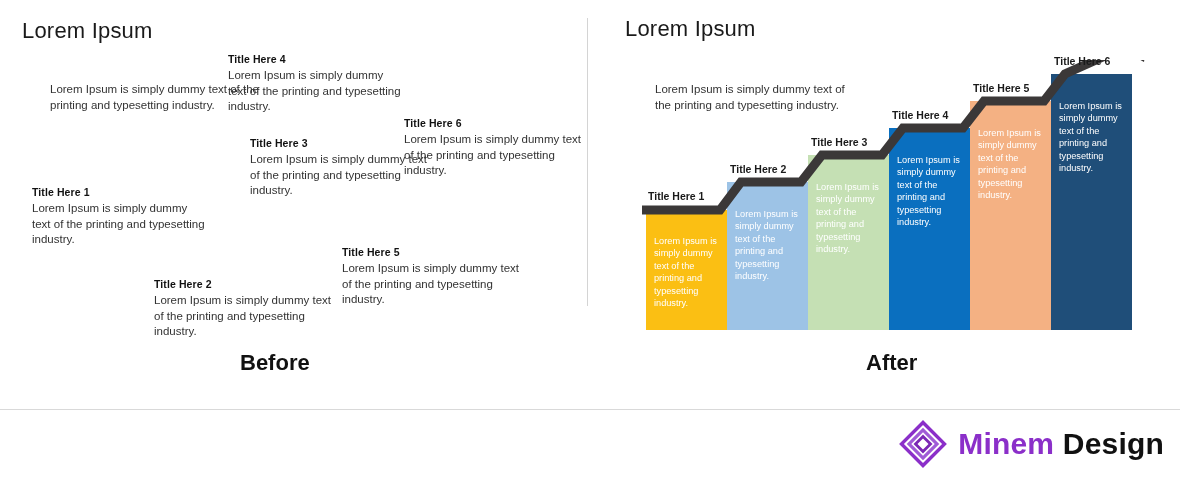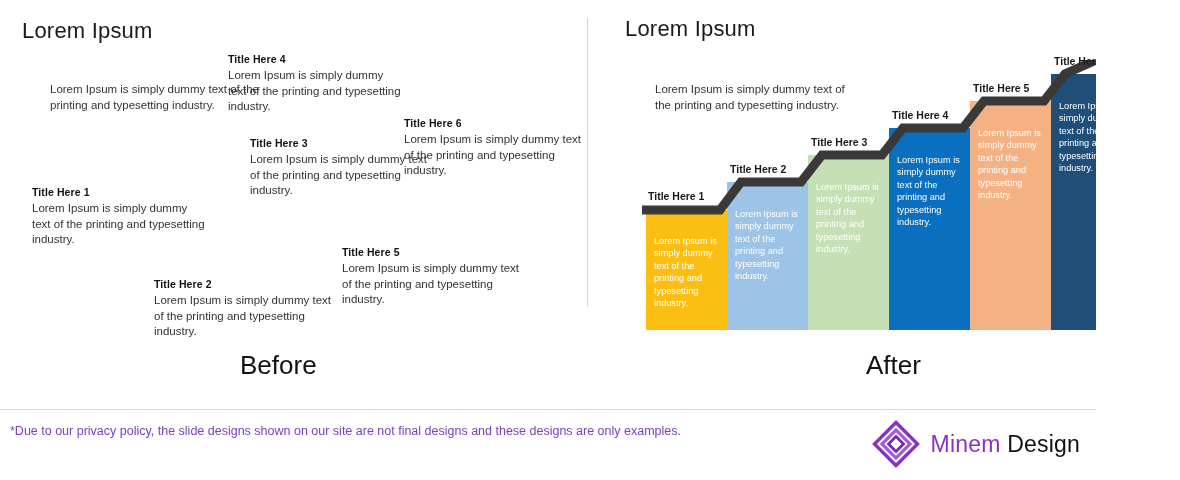--- a/index.html
+++ b/index.html
@@ -6,21 +6,21 @@
     margin: 0;
     padding: 0;
     background: #ffffff;
   }
   body {
     font-family: "Liberation Sans", sans-serif;
     -webkit-font-smoothing: antialiased;
   }
   #slide {
     position: relative;
-    width: 1096px;
+    width: 1180px;
     height: 480px;
     background: #ffffff;
     overflow: hidden;
   }
 
   
   .panel-title {
     position: absolute;
     font-size: 22px;
     font-weight: 400;
@@ -97,22 +97,22 @@
     position: absolute;
     font-size: 10.5px;
     font-weight: bold;
     color: #1a1a1a;
     white-space: nowrap;
   }
 
   
   .caption {
     position: absolute;
-    font-size: 26px;
-    font-weight: normal;
+    font-size: 22px;
+    font-weight: bold;
     color: #111111;
     white-space: nowrap;
   }
   #caption-before { left: 240px; top: 350px; }
   #caption-after  { left: 866px; top: 350px; text-align: right; }
 
   
   #footer-rule {
     position: absolute;
     left: 0;
@@ -131,22 +131,22 @@
   }
   #brand {
     position: absolute;
     right: 16px;
     top: 418px;
     display: flex;
     align-items: center;
     gap: 9px;
   }
   #brand-text {
-    font-size: 23px;
-    font-weight: normal;
+    font-size: 30px;
+    font-weight: bold;
     letter-spacing: .2px;
     white-space: nowrap;
   }
   #brand-text .w1 { color: #8b2fc9; }
   #brand-text .w2 { color: #111111; }
 </style>
 </head>
 <body>
 
 <div id="slide">
@@ -221,21 +221,20 @@
     <div class="bar-label" style="left:115px; top:148px;">Lorem Ipsum is simply dummy text of the printing and typesetting industry.</div>
     <div class="bar-label" style="left:196px; top:121px;">Lorem Ipsum is simply dummy text of the printing and typesetting industry.</div>
     <div class="bar-label" style="left:277px; top:94px;">Lorem Ipsum is simply dummy text of the printing and typesetting industry.</div>
     <div class="bar-label" style="left:358px; top:67px;">Lorem Ipsum is simply dummy text of the printing and typesetting industry.</div>
     <div class="bar-label" style="left:439px; top:40px;">Lorem Ipsum is simply dummy text of the printing and typesetting industry.</div>
   </div>
 
   <div class="caption" id="caption-after">After</div>
 
   <div id="footer-rule"></div>
-  <div id="footer-note">*Due to our privacy policy, the slide designs shown on our site are not final designs and these designs are only examples.</div>
 
   <div id="brand">
     <svg width="52" height="52" viewBox="0 0 52 52">
       <g fill="none" stroke="#8B2FC9">
         <rect x="26" y="4.5" width="30.4" height="30.4" transform="rotate(45 26 4.5)" stroke-width="3.4"></rect>
         <rect x="26" y="12" width="19.8" height="19.8" transform="rotate(45 26 12)" stroke-width="3.2" stroke="#A05BD6"></rect>
         <rect x="26" y="18.5" width="10.6" height="10.6" transform="rotate(45 26 18.5)" stroke-width="2.8" stroke="#7B27B5"></rect>
       </g>
     </svg>
     <div id="brand-text">

